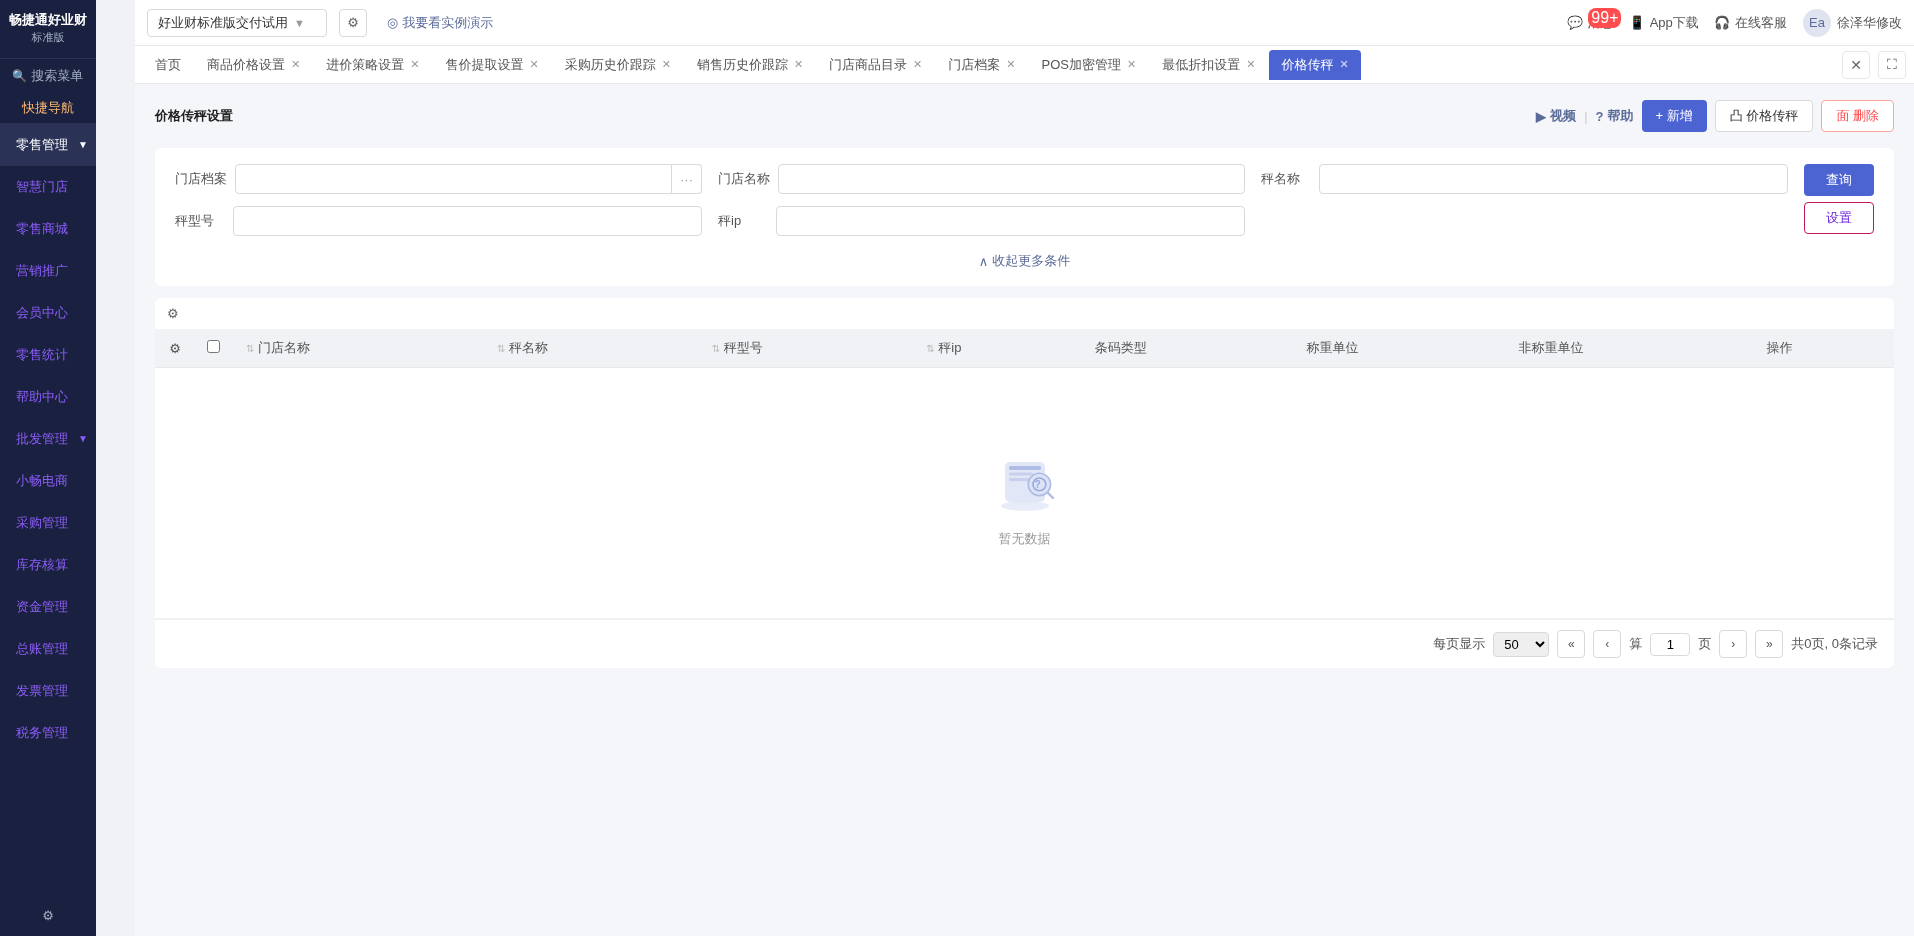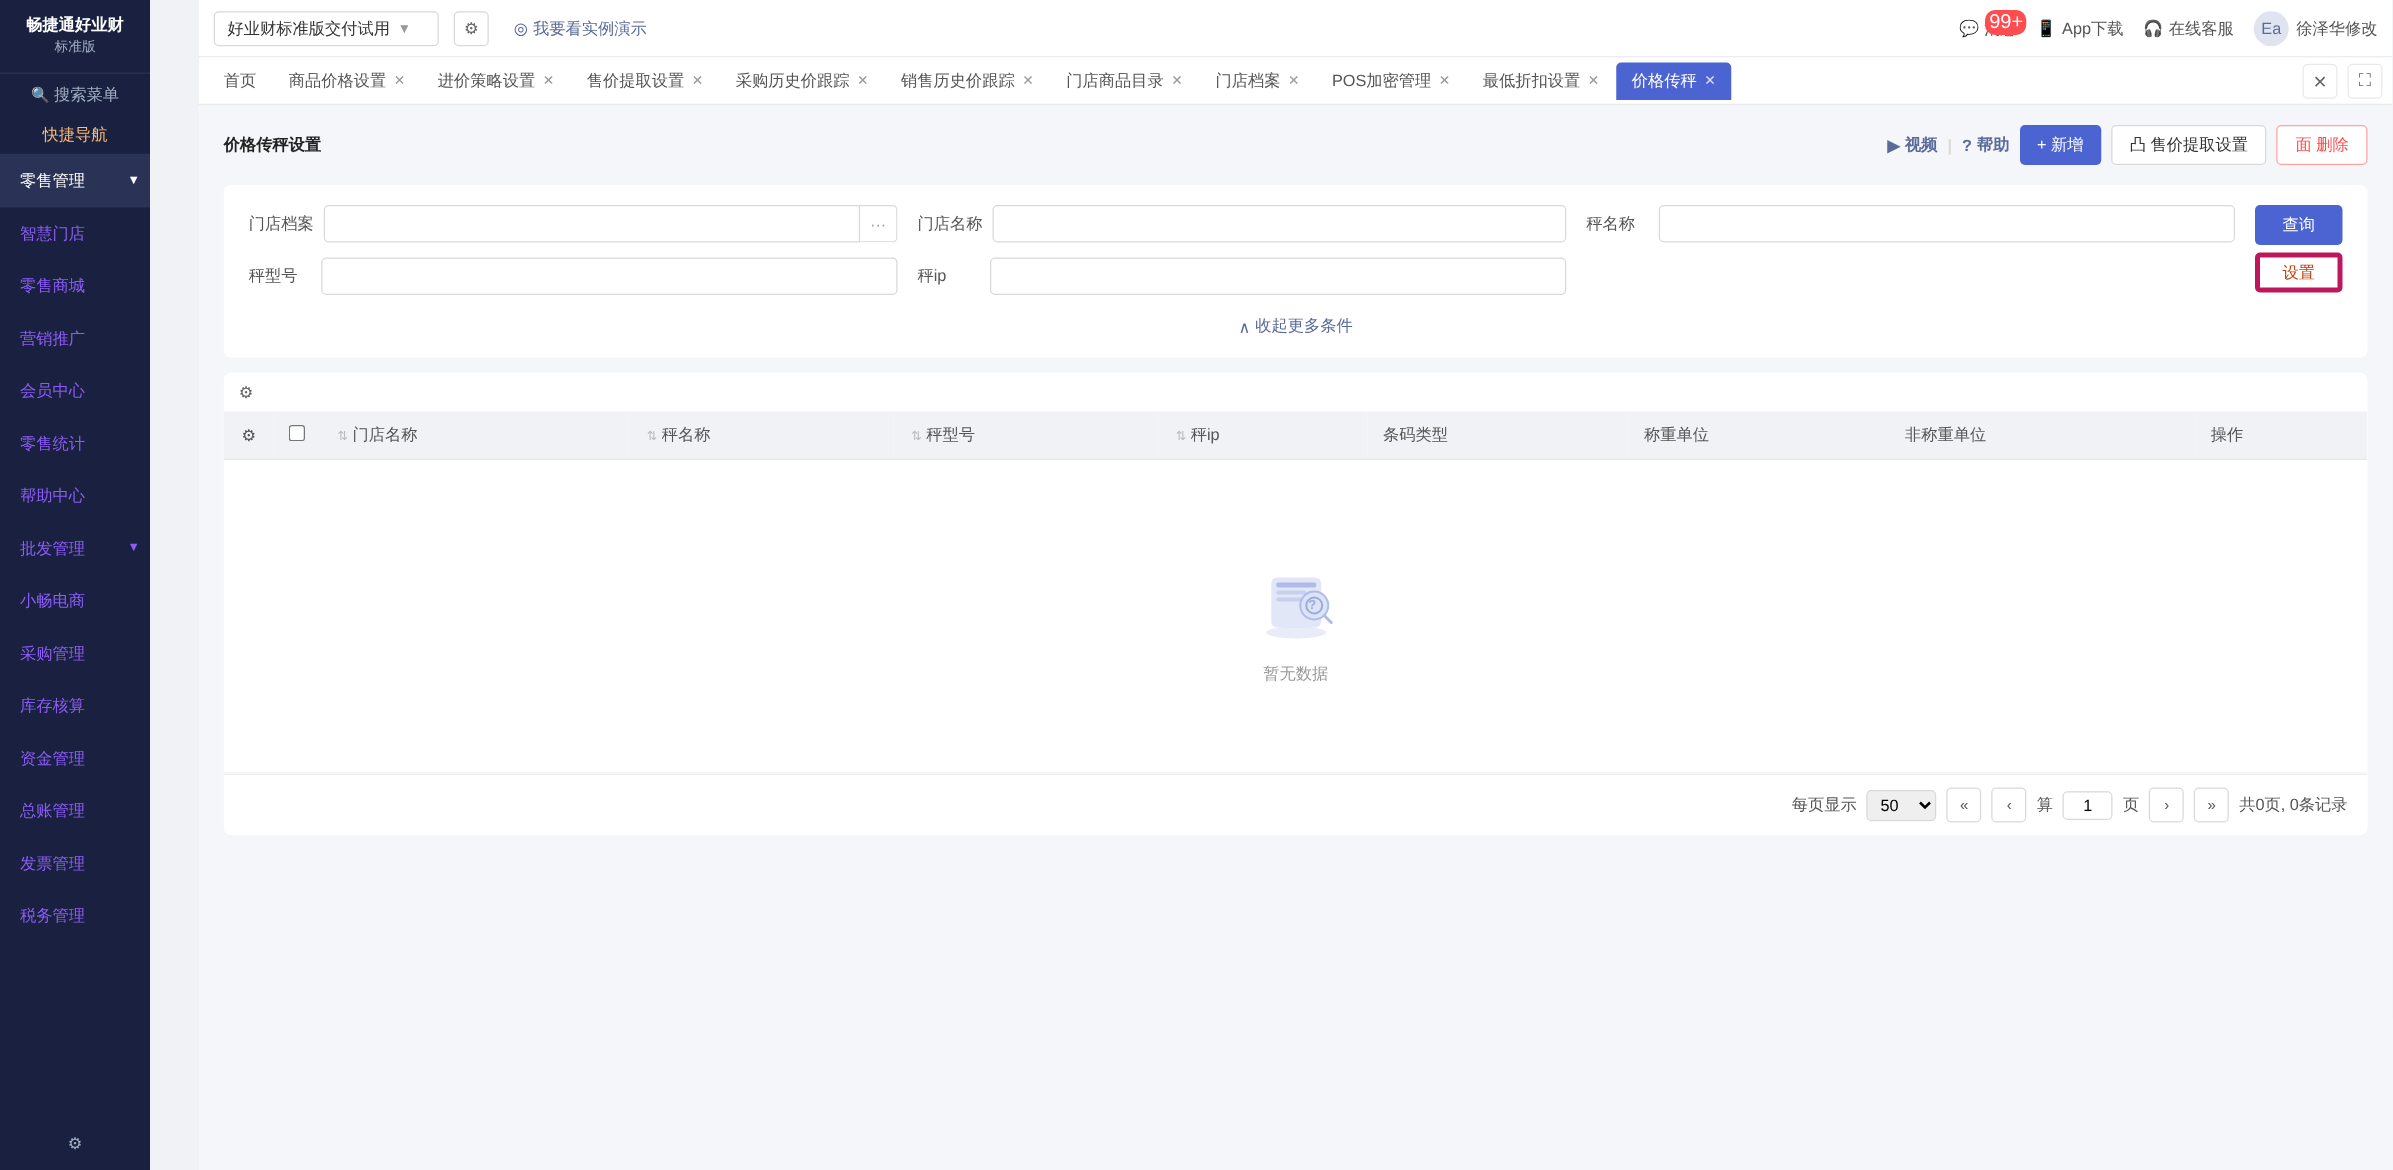--- a/index.html
+++ b/index.html
@@ -1,20 +1,20 @@
 <!DOCTYPE html>
 <html><head>
   <meta charset="utf-8">
   <style>
     * { box-sizing: border-box; margin: 0; padding: 0; font-family: 'Microsoft YaHei', Arial, sans-serif; font-size: 13px; }
     body { background: #f0f2f5; display: flex; height: 936px; overflow: hidden; }
 
     
     .sidebar {
-      width: 120px;
+      width: 96px;
       background: #1a2140;
       display: flex;
       flex-direction: column;
       height: 100%;
       flex-shrink: 0;
     }
     .sidebar-logo {
       padding: 12px 8px;
       background: #1a2140;
       color: #fff;
@@ -263,21 +263,21 @@
     .btn {
       border: none; border-radius: 4px;
       padding: 6px 14px; font-size: 13px;
       cursor: pointer; display: inline-flex; align-items: center; gap: 4px;
       height: 32px;
     }
     .btn-primary { background: #4c63d2; color: #fff; }
     .btn-default { background: #fff; color: #333; border: 1px solid #d9d9d9; }
     .btn-danger { background: #fff; color: #ff4d4f; border: 1px solid #ffa39e; }
     .btn-query { background: #4c63d2; color: #fff; min-width: 70px; justify-content: center; }
-    .btn-set { background: #fff; color: #c2410c; border: 4px solid #be185d; min-width: 70px; justify-content: center; }
+    .btn-set { background: #fff; color: #6d28d9; border: 1px solid #be185d; min-width: 70px; justify-content: center; }
 
     
     .table-card {
       background: #fff;
       border-radius: 6px;
       overflow: hidden;
     }
     .table-toolbar {
       padding: 8px 12px;
       display: flex; align-items: center;
@@ -531,21 +531,21 @@
         <div class="action-link">
           <span>▶</span>
           <span>视频</span>
         </div>
         <span style="color:#d9d9d9;">|</span>
         <div class="action-link">
           <span>?</span>
           <span>帮助</span>
         </div>
         <button class="btn btn-primary">+ 新增</button>
-        <button class="btn btn-default">凸 售价提取设置</button>
+        <button class="btn btn-default">凸 价格传秤</button>
         <button class="btn btn-danger">面 删除</button>
       </div>
     </div>
 
     <div class="search-card">
       <div style="display:flex;gap:16px;align-items:flex-start;">
         <div style="flex:1;">
           <div class="form-row">
             <div class="form-group">
               <span class="form-label">门店档案</span>

